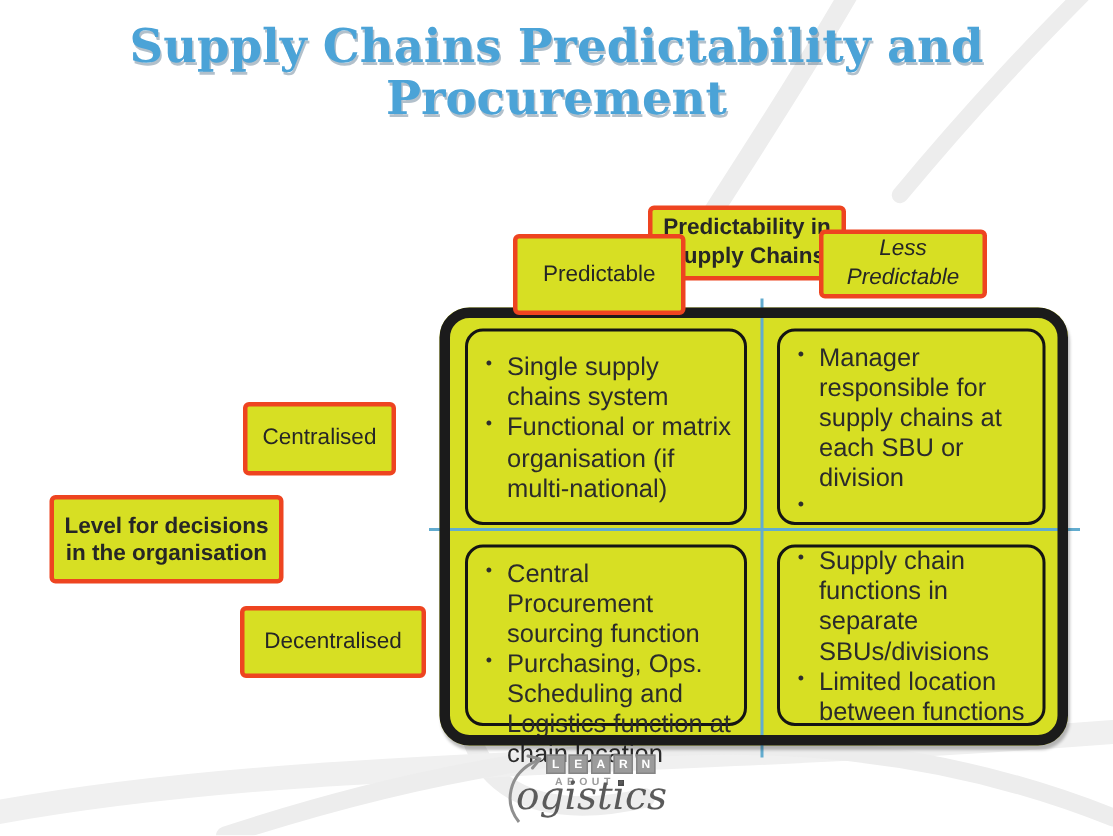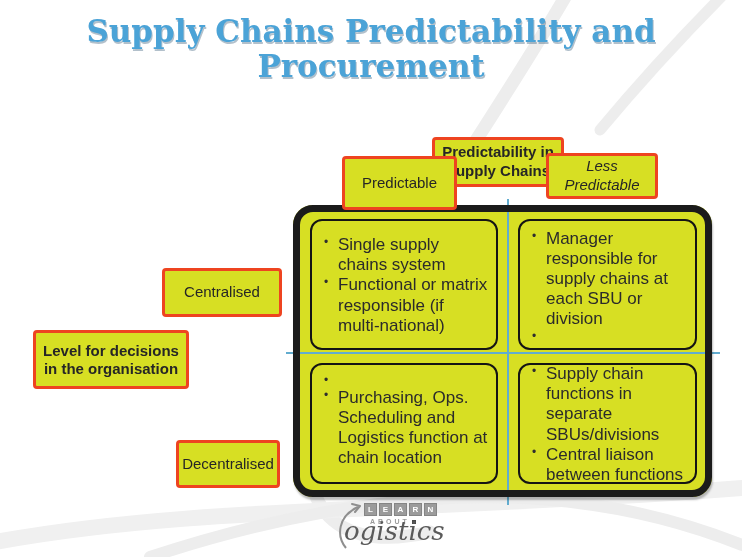--- a/index.html
+++ b/index.html
@@ -19,23 +19,23 @@
   .ybox{
     position:absolute;z-index:5;box-sizing:border-box;
     background:#D7DF23;border:3px solid #EE4420;border-radius:4px;
     display:flex;align-items:center;justify-content:center;text-align:center;
     font-size:15px;line-height:1.25;color:#262626;padding:2px 5px;
   }
   .ybox.bold{font-weight:bold;}
   #pred-axis{left:432px;top:97px;width:132px;height:50px;margin-top:40px;}
   #col-predictable{left:342px;top:156px;width:115px;height:54px;}
   #col-less{left:546px;top:153px;width:112px;height:46px;font-style:italic;}
-  #row-centralised{left:162px;top:268px;width:120px;height:49px;}
+  #row-centralised{left:162px;top:268px;width:102px;height:49px;}
   #row-axis{left:33px;top:330px;width:156px;height:59px;line-height:1.2;}
-  #row-decentralised{left:176px;top:404px;width:104px;height:48px;margin-top:36px;}
+  #row-decentralised{left:160px;top:404px;width:124px;height:48px;}
   
   .matrix-bg{
     position:absolute;left:293px;top:205px;width:419px;height:292px;z-index:1;
     background:#D7DF23;border-radius:20px;
   }
   .grid-v{position:absolute;left:507px;top:199px;width:2px;height:306px;background:#62ACCF;z-index:2;}
   .grid-h{position:absolute;left:286px;top:352px;width:434px;height:2px;background:#62ACCF;z-index:2;}
   .matrix-frame{
     position:absolute;left:293px;top:205px;width:419px;height:292px;z-index:4;
     box-sizing:border-box;border:7px solid #1B1B1B;border-radius:20px;
@@ -101,55 +101,56 @@
   <div class="grid-h"></div>
 
   <div class="cell v-center" id="cell-tl">
     <ul>
         <li>
           <span class="dot">•</span>
           <span class="btext">Single supply chains system</span>
         </li>
         <li>
           <span class="dot">•</span>
-          <span class="btext">Functional or matrix responsible (if multi-national)</span>
+          <span class="btext">Functional or matrix organisation (if multi-national)</span>
         </li>
       </ul>
   </div>
   <div class="cell" id="cell-tr">
     <ul>
         <li>
           <span class="dot">•</span>
           <span class="btext">Manager responsible for supply chains at each SBU or division</span>
         </li>
         <li>
           <span class="dot">•</span>
         </li>
       </ul>
   </div>
   <div class="cell" id="cell-bl">
     <ul>
         <li>
           <span class="dot">•</span>
+          <span class="btext">Central Procurement sourcing function</span>
         </li>
         <li>
           <span class="dot">•</span>
           <span class="btext">Purchasing, Ops. Scheduling and Logistics function at chain location</span>
         </li>
       </ul>
   </div>
   <div class="cell v-center" id="cell-br">
     <ul>
         <li>
           <span class="dot">•</span>
           <span class="btext">Supply chain functions in separate SBUs/divisions</span>
         </li>
         <li>
           <span class="dot">•</span>
-          <span class="btext">Central liaison between functions</span>
+          <span class="btext">Limited location between functions</span>
         </li>
       </ul>
   </div>
 
   <div class="matrix-frame"></div>
 
   <div class="logo">
     <svg class="logo-arrow" width="40" height="54" viewBox="0 0 40 54">
       <path d="M 14 48 C 4 36, 6 16, 26 7" fill="none" stroke="#8f8f8f" stroke-width="2"></path>
       <path d="M 20 4 L 28 6 L 23 12" fill="none" stroke="#8f8f8f" stroke-width="2" stroke-linecap="round" stroke-linejoin="round"></path>

